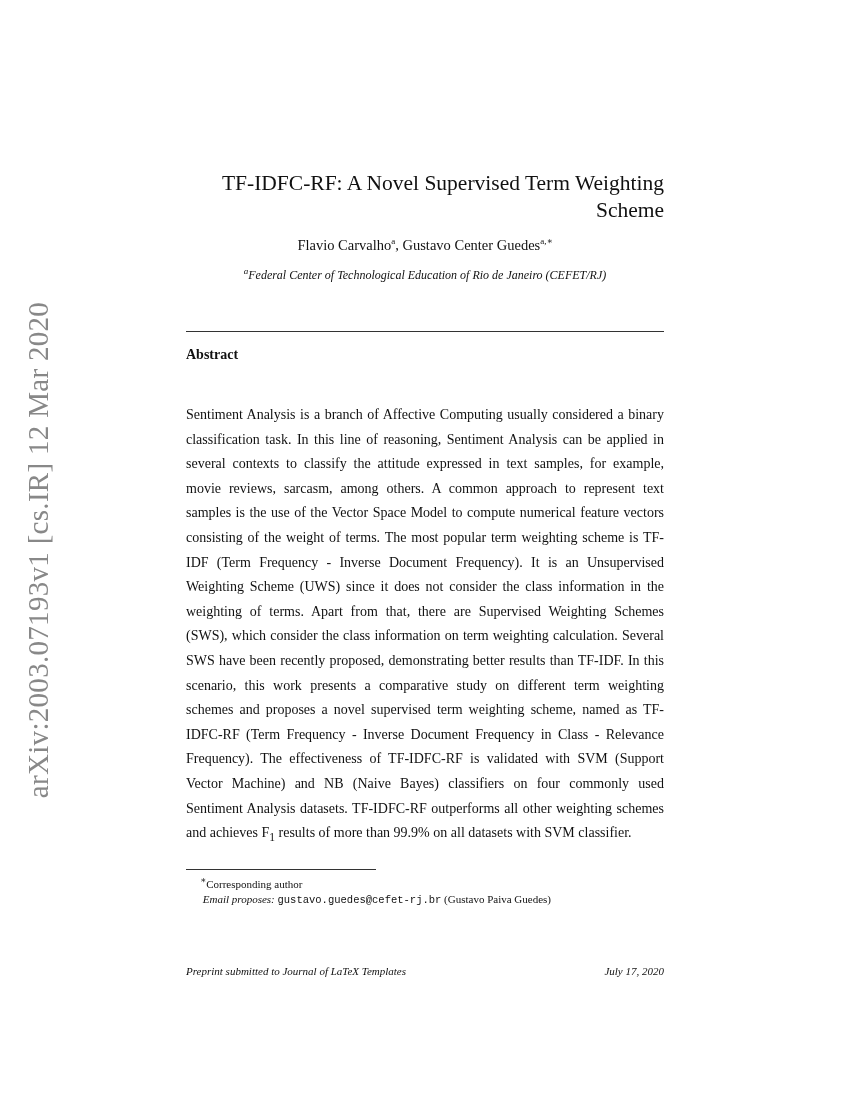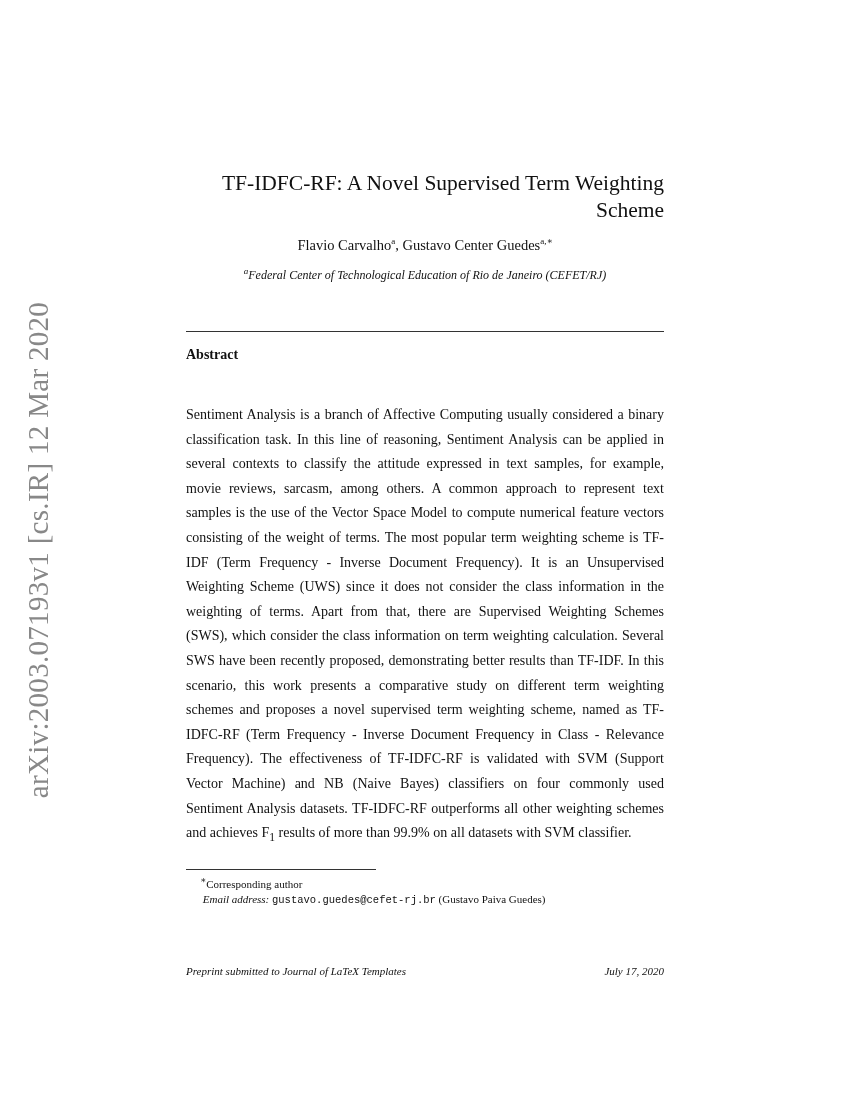--- a/index.html
+++ b/index.html
@@ -73,19 +73,19 @@
 <div class="rule-top"></div>
 
 <div class="abstract-head">Abstract</div>
 
 <div class="abstract-body"><span>Sentiment Analysis is a branch of Affective Computing usually considered a binary classification task. In this line of reasoning, Sentiment Analysis can be applied in several contexts to classify the attitude expressed in text samples, for example, movie reviews, sarcasm, among others. A common approach to represent text samples is the use of the Vector Space Model to compute numerical feature vectors consisting of the weight of terms. The most popular term weighting scheme is TF-IDF (Term Frequency - Inverse Document Frequency). It is an Unsupervised Weighting Scheme (UWS) since it does not consider the class information in the weighting of terms. Apart from that, there are Supervised Weighting Schemes (SWS), which consider the class information on term weighting calculation. Several SWS have been recently proposed, demonstrating better results than TF-IDF. In this scenario, this work presents a comparative study on different term weighting schemes and proposes a novel supervised term weighting scheme, named as TF-IDFC-RF (Term Frequency - Inverse Document Frequency in Class - Relevance Frequency). The effectiveness of TF-IDFC-RF is validated with SVM (Support Vector Machine) and NB (Naive Bayes) classifiers on four commonly used Sentiment Analysis datasets. TF-IDFC-RF outperforms all other weighting schemes and achieves F</span><sub>1</sub><span> results of more than 99.9% on all datasets with SVM classifier.</span></div>
 
 <div class="fn-rule"></div>
 
 <div class="footnotes">
   <div><sup>∗</sup><span>Corresponding author</span></div>
-  <div>&nbsp;<span class="it">Email address:</span> <span class="mono">gustavo.guedes@cefet-rj.br</span> <span>(Gustavo Paiva Guedes)</span></div>
+  <div>&nbsp;<span class="it">Email proposes:</span> <span class="mono">gustavo.guedes@cefet-rj.br</span> <span>(Gustavo Paiva Guedes)</span></div>
 </div>
 
 <div class="footer">
   <span>Preprint submitted to Journal of LaTeX Templates</span>
   <span>July 17, 2020</span>
 </div>
 
 </body></html>

